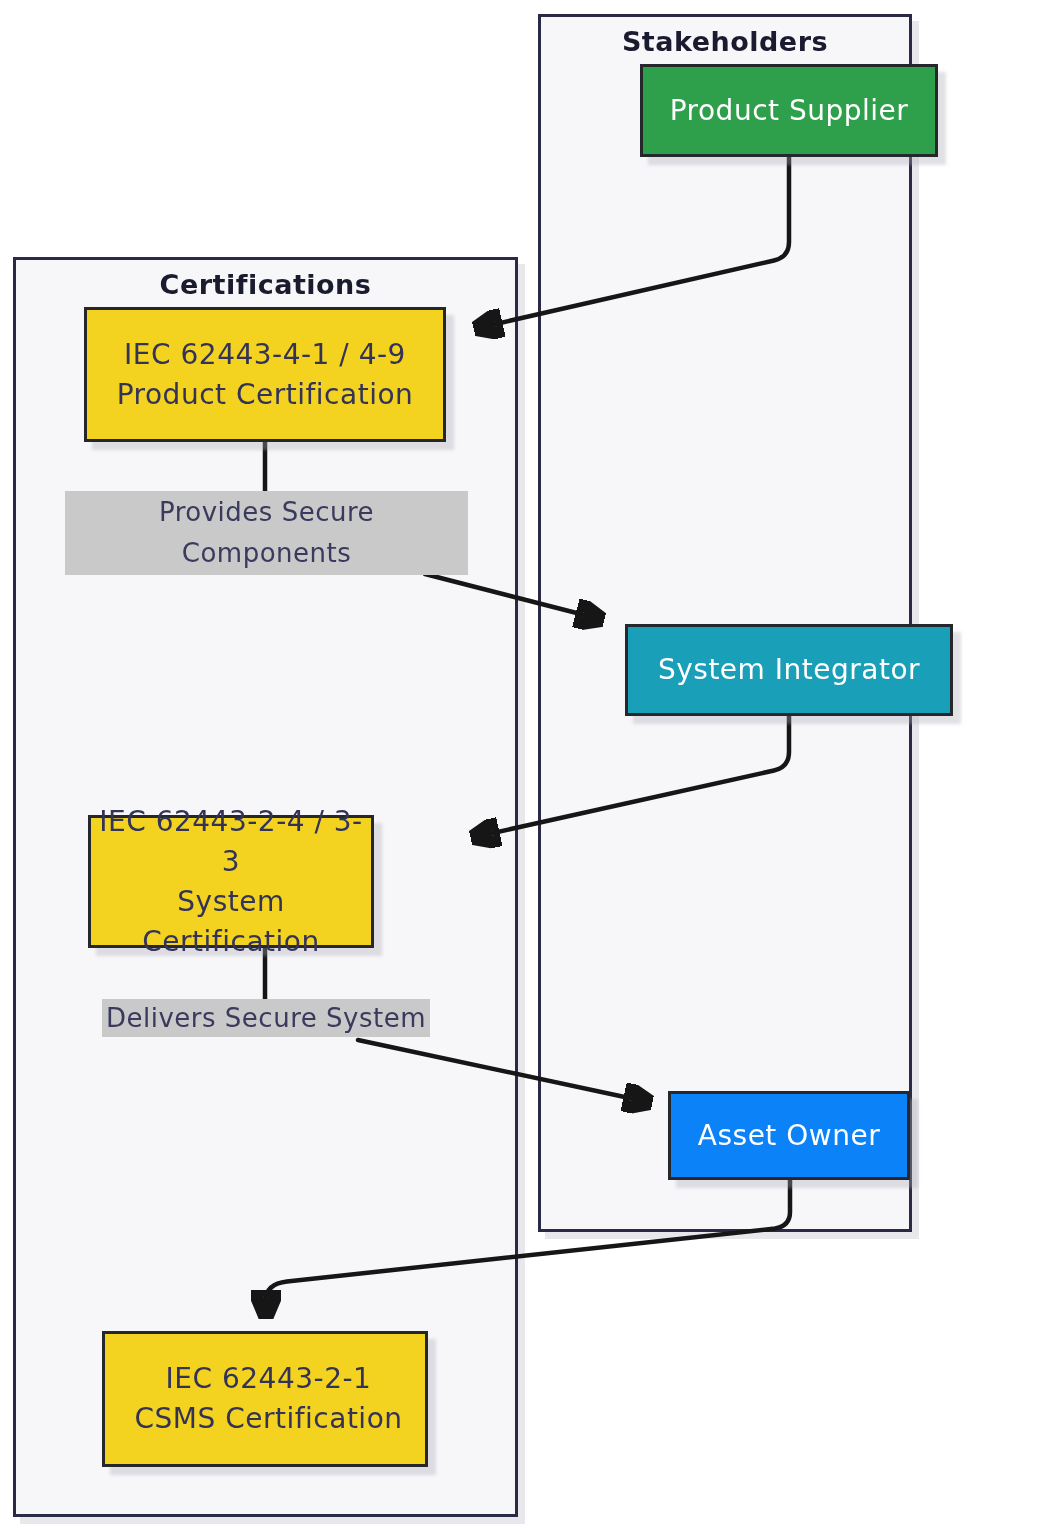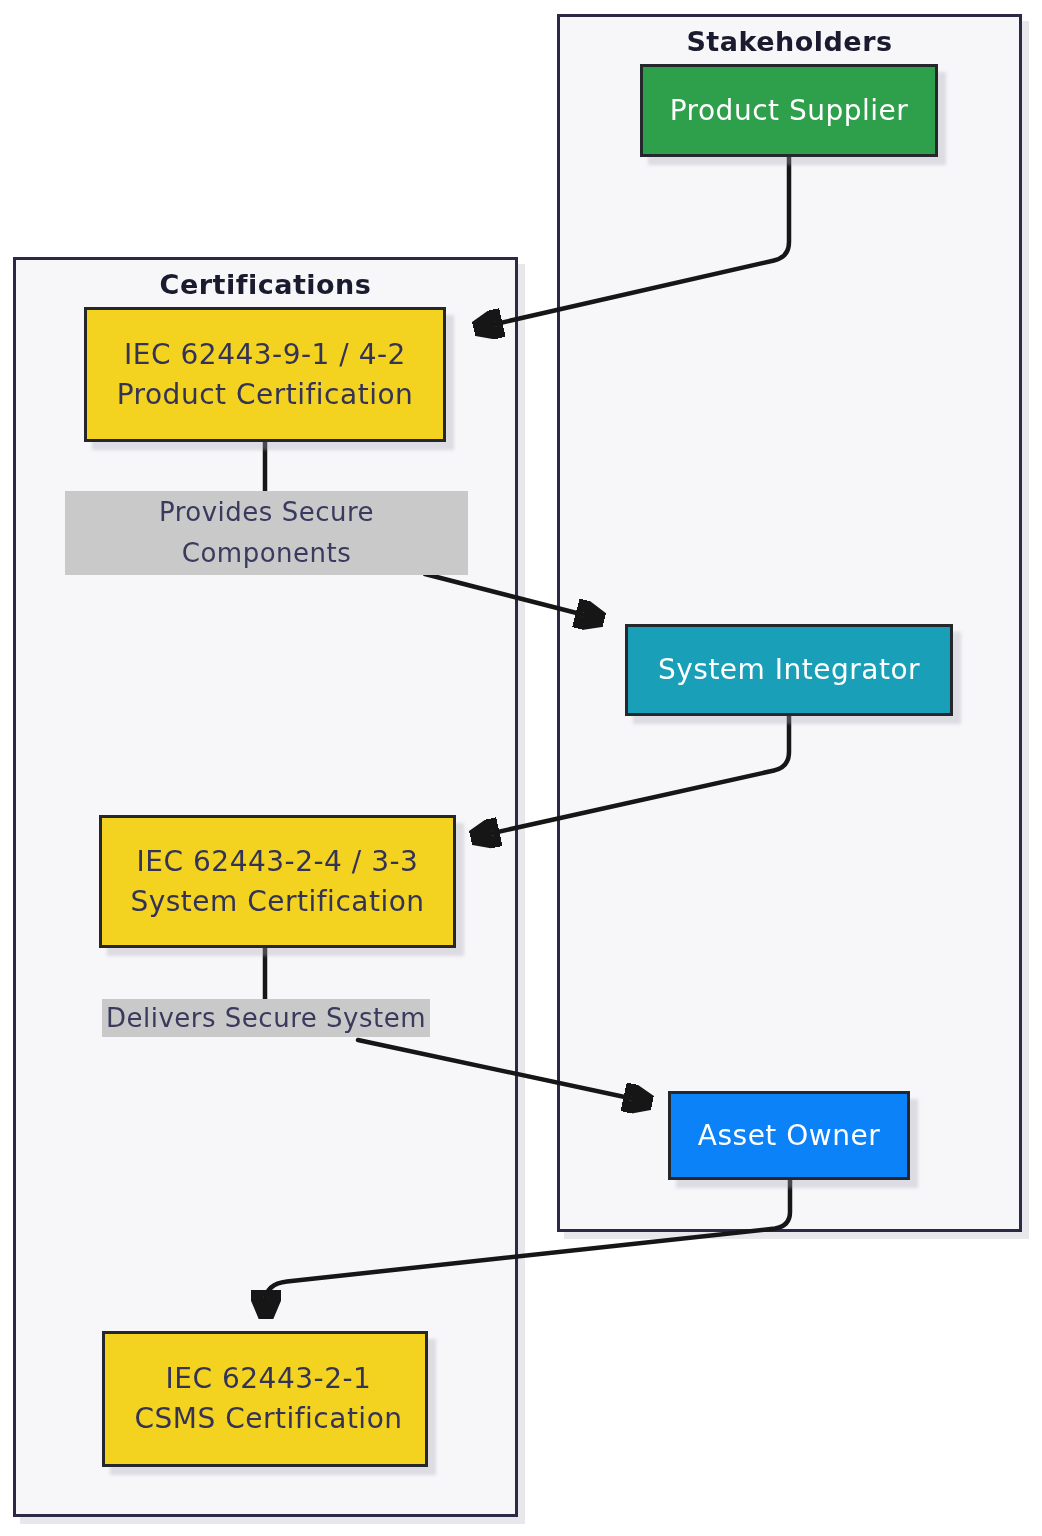--- a/index.html
+++ b/index.html
@@ -17,21 +17,21 @@
   }
 
   
   .cluster {
     position: absolute;
     background: #f7f7fa;
     border: 3px solid #2a2a45;
     box-shadow: 7px 7px 0 rgba(190,190,200,0.35);
     box-sizing: border-box;
   }
-  .cluster-stakeholders { left: 557px; top: 14px; width: 465px; height: 1218px; }
+  .cluster-stakeholders { left: 538px; top: 14px; width: 374px; height: 1218px; }
   .cluster-certifications { left: 13px; top: 257px; width: 505px; height: 1260px; }
   .cluster-title {
     position: absolute;
     top: 9px; left: 0; right: 0;
     text-align: center;
     font-size: 27px;
     font-weight: 600;
     color: #1a1b2e;
     letter-spacing: 0.5px;
   }
@@ -68,21 +68,21 @@
     box-shadow: 8px 8px 3px rgba(170,170,180,0.35);
   }
   .node-green  { background: #2ea04b; color: #ffffff; }
   .node-teal   { background: #1a9fb8; color: #ffffff; justify-content: center; }
   .node-blue   { background: #0b82f8; color: #ffffff; }
   .node-yellow { background: #f4d320; color: #333358; }
 
   .node-product-supplier  { left: 640px; top: 64px;   width: 298px; height: 93px; }
   .node-product-cert      { left: 84px;  top: 307px;  width: 362px; height: 135px; }
   .node-system-integrator { left: 625px; top: 624px;  width: 328px; height: 92px; }
-  .node-system-cert       { left: 99px;  top: 815px;  width: 357px; height: 133px; }
+  .node-system-cert       { left: 88px;  top: 815px;  width: 286px; height: 133px; }
   .node-asset-owner       { left: 668px; top: 1091px; width: 242px; height: 89px; }
   .node-csms-cert         { left: 102px; top: 1331px; width: 326px; height: 136px; padding-left: 7px; }
 
   
   .edge-label {
     position: absolute;
     background: #c9c9c9;
     color: #3a3a5e;
     display: flex;
     flex-direction: column;
@@ -130,21 +130,21 @@
     <path d="M 358 1040 L 648 1102" marker-end="url(#arrow)"></path>
 
     <path d="M 790 1179 L 790 1212 Q 790 1226 775 1228.5 L 287 1281.5 Q 266 1284 266 1300 L 266 1315" marker-end="url(#arrow)"></path>
   </svg>
 
   <div class="node node-green node-product-supplier">
     <span>Product Supplier</span>
   </div>
 
   <div class="node node-yellow node-product-cert">
-    <span>IEC 62443-9-1 / 4-2</span>
+    <span>IEC 62443-4-1 / 4-9</span>
     <span>Product Certification</span>
   </div>
 
   <div class="node node-teal node-system-integrator">
     <span>System Integrator</span>
   </div>
 
   <div class="node node-yellow node-system-cert">
     <span>IEC 62443-2-4 / 3-3</span>
     <span>System Certification</span>

